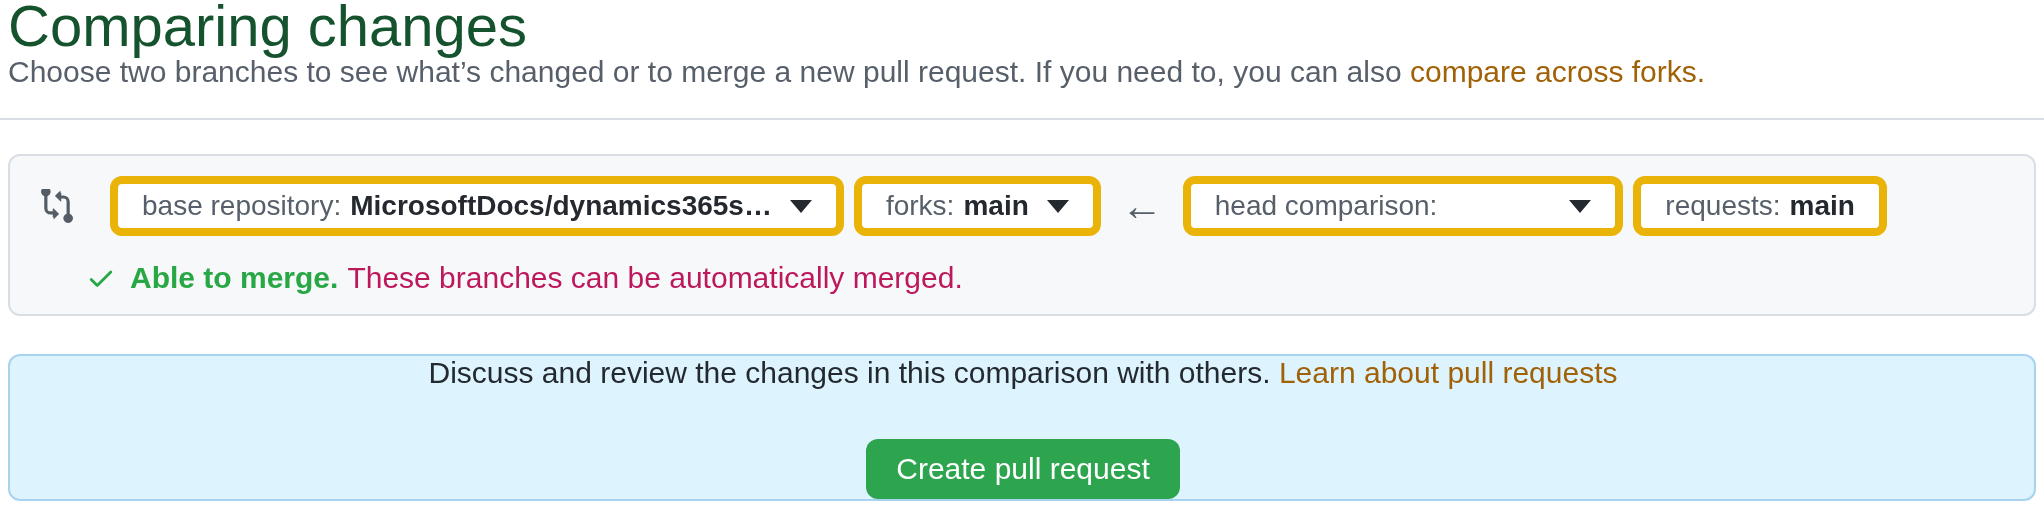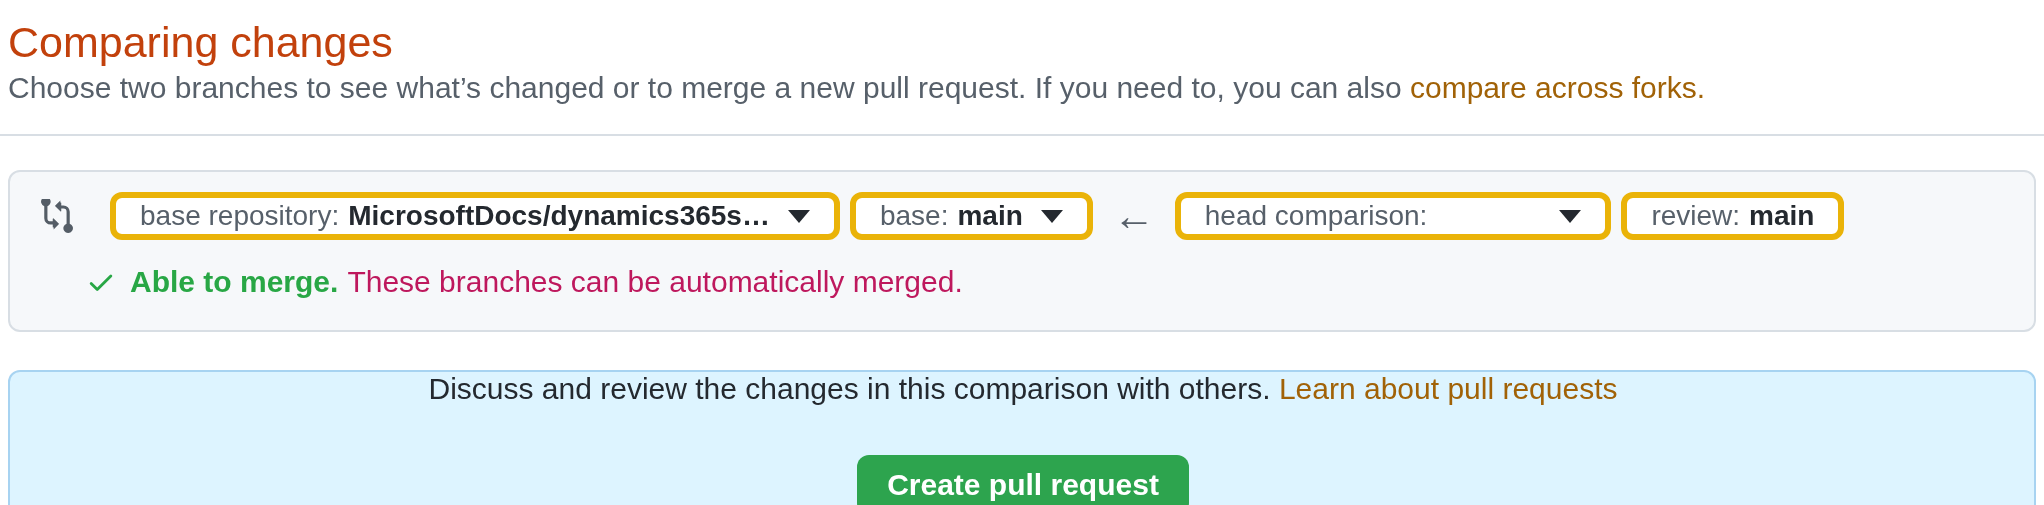--- a/index.html
+++ b/index.html
@@ -9,25 +9,25 @@
     width: 2044px;
     height: 505px;
     overflow: hidden;
     background: #ffffff;
     font-family: "Liberation Sans", "DejaVu Sans", sans-serif;
     color: #24292f;
   }
   .header { padding: 0 10px 0 8px; }
   .page-title {
     margin: 0;
-    padding-top: 18px;
-    font-size: 43px;
+    padding-top: 2px;
+    font-size: 58px;
     line-height: 48px;
     font-weight: 400;
-    color: #c2410c;
+    color: #14532d;
   }
   .page-subtitle {
     margin: 4px 0 0;
     font-size: 30px;
     line-height: 36px;
     font-weight: 400;
     color: #57606a;
   }
   .page-subtitle a, .link {
     color: #a16207;
@@ -46,23 +46,23 @@
     height: 162px;
     background: #f6f8fa;
     border: 2px solid #d8dee4;
     border-radius: 12px;
     padding: 20px 28px 0;
   }
   .selector-row { display: flex; align-items: center; }
   .compare-icon { flex: none; margin: 0 36px 0 2px; display: flex; }
   .compare-icon svg { width: 34px; height: 34px; fill: #545d66; }
   .sel-btn {
-    height: 48px;
+    height: 60px;
     background: #ffffff;
-    border: 6px solid #eab308;
+    border: 8px solid #eab308;
     border-radius: 12px;
     display: flex;
     align-items: center;
     padding: 0 24px;
     font-size: 28px;
     white-space: nowrap;
     cursor: pointer;
   }
   .sel-btn + .sel-btn { margin-left: 10px; }
   .sel-btn .lbl { color: #57606a; margin-right: 9px; }
@@ -108,21 +108,21 @@
   .banner-text { font-size: 30px; color: #24292f; }
   .create-pr-btn {
     flex: none;
     height: 60px;
     background: #2da44e;
     border: none;
     border-radius: 12px;
     color: #ffffff;
     font-family: inherit;
     font-size: 30px;
-    font-weight: 700;
+    font-weight: 400;
     padding: 12px 30px;
     display: flex;
     align-items: center;
     cursor: pointer;
   }
 </style>
 </head>
 <body>
 
 <div class="page">
@@ -143,35 +143,35 @@
           </svg>
       </span>
 
       <div class="sel-btn">
         <span class="lbl">base repository:</span>
         <span class="val">MicrosoftDocs/dynamics365s…</span>
         <span class="caret"></span>
       </div>
 
       <div class="sel-btn">
-        <span class="lbl">base:</span>
+        <span class="lbl">forks:</span>
         <span class="val">main</span>
         <span class="caret"></span>
       </div>
 
       <span class="range-arrow">←</span>
 
       <div class="sel-btn">
         <span class="lbl">head comparison:</span>
         <span class="owner-gap"></span>
         <span class="caret"></span>
       </div>
 
       <div class="sel-btn">
-        <span class="lbl">review:</span>
+        <span class="lbl">requests:</span>
         <span class="val">main</span>
 
       </div>
 
     </div>
 
     <div class="merge-row">
       <span class="check-icon">
         <svg viewBox="0 0 16 16" aria-hidden="true">
             <path d="M13.78 4.22a.75.75 0 010 1.06l-7.25 7.25a.75.75 0 01-1.06 0L2.22 9.28a.75.75 0 011.06-1.06L6 10.94l6.72-6.72a.75.75 0 011.06 0z"></path>

